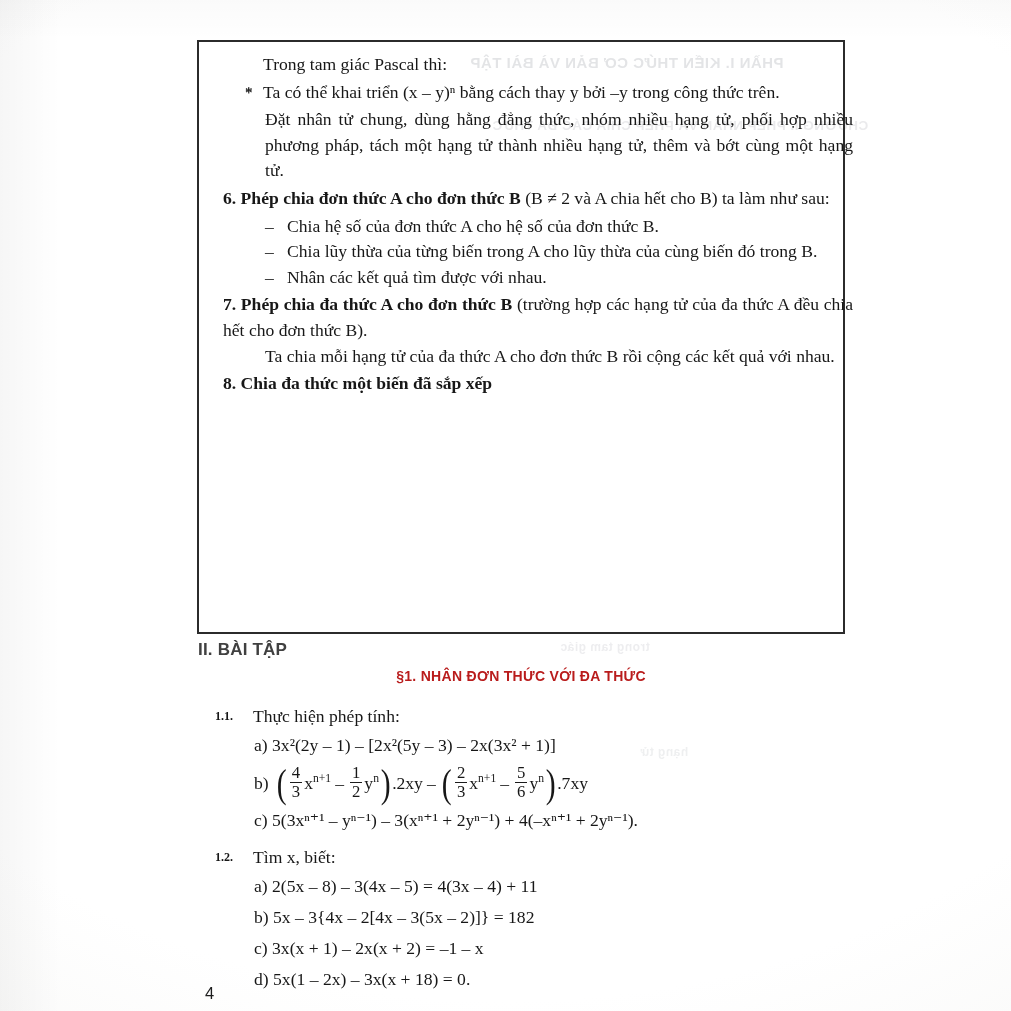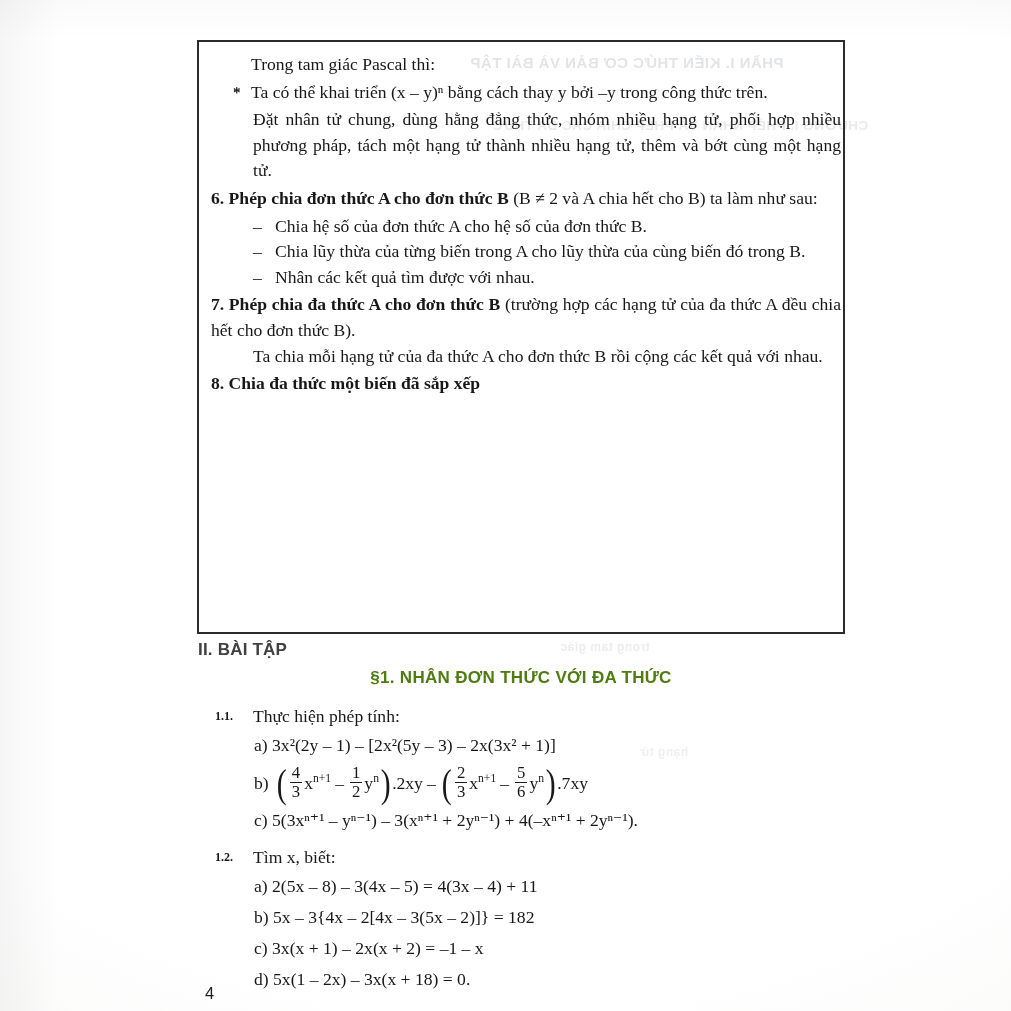--- a/index.html
+++ b/index.html
@@ -50,21 +50,21 @@
     left: 197px;
     top: 40px;
     width: 648px;
     height: 594px;
     border: 2.5px solid #2b2b2b;
     box-sizing: border-box;
     background: transparent;
   }
   #theory-inner {
     position: absolute;
-    left: 0; top: 0;
+    left: 12px; top: 0;
     width: 648px;
     padding: 10px 6px 0 4px;
     box-sizing: border-box;
   }
   .line {
     font-size: 17.6px;
     line-height: 25.6px;
     text-align: justify;
     text-justify: inter-word;
   }
@@ -128,23 +128,23 @@
     color: #404040;
   }
   #lesson-title {
     position: absolute;
     left: 197px;
     top: 668px;
     width: 648px;
     text-align: center;
     font-family: "Liberation Sans", "DejaVu Sans", sans-serif;
     font-weight: 700;
-    font-size: 17px;
+    font-size: 14px;
     letter-spacing: 0.3px;
-    color: #4d7c0f;
+    color: #b91c1c;
   }
 
   #exercises {
     position: absolute;
     left: 197px;
     top: 703px;
     width: 700px;
   }
   .ex-block { position: relative; margin-bottom: 6px; }
   .ex-head {

